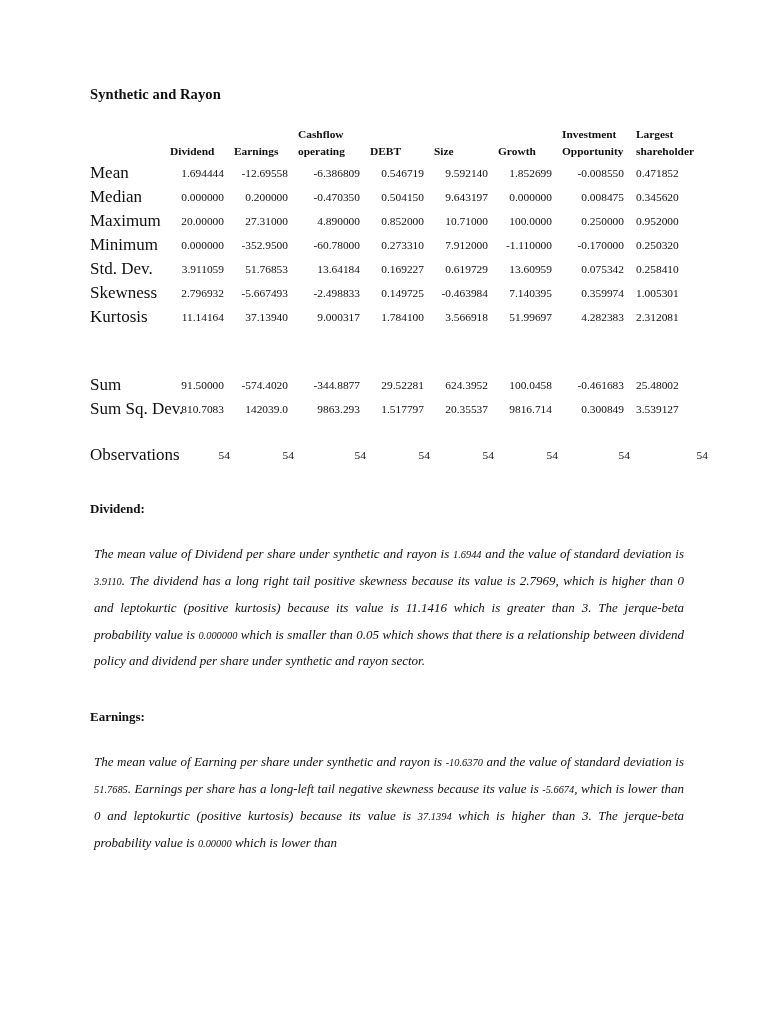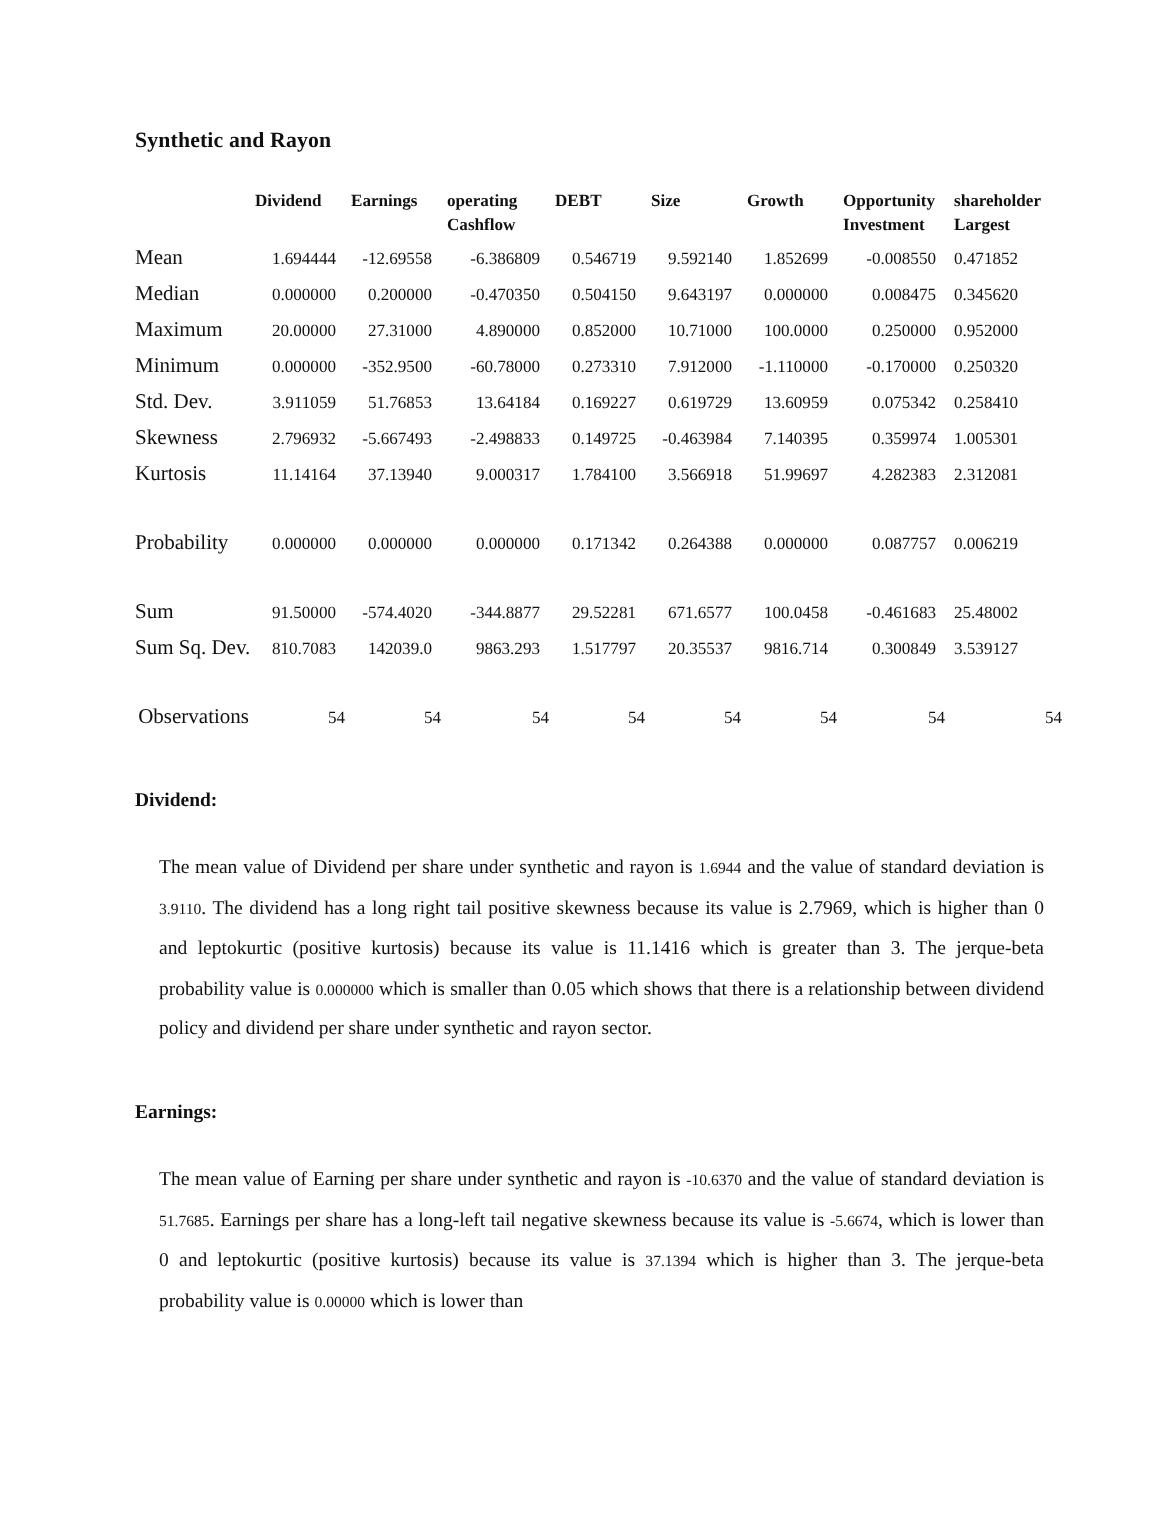--- a/index.html
+++ b/index.html
@@ -70,21 +70,21 @@
   .col-num    { width: 64px;  text-align: right; padding-right: 6px !important; }
   .col-num-w  { width: 72px;  text-align: right; padding-right: 6px !important; }
   .col-last   { width: 78px;  text-align: left;  padding-left: 6px !important; }
 
   .hdr-row .col-num, .hdr-row .col-num-w { text-align: left; padding-right: 0 !important; padding-left: 4px !important;}
   .hdr-row .col-last { text-align: left; padding-left: 6px !important; }
 
   .row-label {
     font-weight: bold;
     text-align: left;
-    font-size: 14px;
+    font-size: 17px;
   }
 
   .data-row td {
     height: 24px;
     line-height: 24px;
   }
 
   .spacer-row td {
     height: 22px;
     line-height: 22px;
@@ -102,23 +102,24 @@
   .section-heading {
     font-size: 13px;
     font-weight: bold;
     margin: 0 0 24px 0;
     line-height: 1.2;
   }
   .para {
     font-size: 13px;
     text-align: justify;
     line-height: 2.07;
-    margin: 16px;
+    margin: 4px;
     width: 590px;
     hyphens: none;
+    font-style: italic;
   }
   .num {
     font-size: 10.4px;
   }
 </style>
 </head>
 <body>
 
 <div class="page">
   <div class="content">
@@ -131,42 +132,42 @@
         <col class="col-num">
         <col class="col-num">
         <col class="col-num-w">
         <col class="col-num">
         <col class="col-num">
         <col class="col-num">
         <col class="col-num-w">
         <col class="col-last">
       </colgroup>
       <thead>
+        <tr class="hdr-row hdr-top">
+            <td class="col-label"></td>
+            <td class="col-num"></td>
+            <td class="col-num"></td>
+            <td class="col-num-w">Cashflow</td>
+            <td class="col-num"></td>
+            <td class="col-num"></td>
+            <td class="col-num"></td>
+            <td class="col-num-w">Investment</td>
+            <td class="col-last">Largest</td>
+          </tr>
         <tr class="hdr-row hdr-bottom">
             <td class="col-label"></td>
             <td class="col-num">Dividend</td>
             <td class="col-num">Earnings</td>
             <td class="col-num-w">operating</td>
             <td class="col-num">DEBT</td>
             <td class="col-num">Size</td>
             <td class="col-num">Growth</td>
             <td class="col-num-w">Opportunity</td>
             <td class="col-last">shareholder</td>
           </tr>
-        <tr class="hdr-row hdr-top">
-            <td class="col-label"></td>
-            <td class="col-num"></td>
-            <td class="col-num"></td>
-            <td class="col-num-w">Cashflow</td>
-            <td class="col-num"></td>
-            <td class="col-num"></td>
-            <td class="col-num"></td>
-            <td class="col-num-w">Investment</td>
-            <td class="col-last">Largest</td>
-          </tr>
       </thead>
       <tbody>
           <tr class="data-row">
             <td class="row-label col-label">Mean</td>
             <td class="col-num">1.694444</td>
             <td class="col-num">-12.69558</td>
             <td class="col-num-w">-6.386809</td>
             <td class="col-num">0.546719</td>
             <td class="col-num">9.592140</td>
             <td class="col-num">1.852699</td>
@@ -235,41 +236,30 @@
             <td class="col-num-w">9.000317</td>
             <td class="col-num">1.784100</td>
             <td class="col-num">3.566918</td>
             <td class="col-num">51.99697</td>
             <td class="col-num-w">4.282383</td>
             <td class="col-last">2.312081</td>
           </tr>
           <tr class="spacer-row">
             <td colspan="9">&nbsp;</td>
           </tr>
-          <tr class="data-row">
-            <td class="row-label col-label">Probability</td>
-            <td class="col-num">0.000000</td>
-            <td class="col-num">0.000000</td>
-            <td class="col-num-w">0.000000</td>
-            <td class="col-num">0.171342</td>
-            <td class="col-num">0.264388</td>
-            <td class="col-num">0.000000</td>
-            <td class="col-num-w">0.087757</td>
-            <td class="col-last">0.006219</td>
-          </tr>
           <tr class="spacer-row">
             <td colspan="9">&nbsp;</td>
           </tr>
           <tr class="data-row">
             <td class="row-label col-label">Sum</td>
             <td class="col-num">91.50000</td>
             <td class="col-num">-574.4020</td>
             <td class="col-num-w">-344.8877</td>
             <td class="col-num">29.52281</td>
-            <td class="col-num">671.6577</td>
+            <td class="col-num">624.3952</td>
             <td class="col-num">100.0458</td>
             <td class="col-num-w">-0.461683</td>
             <td class="col-last">25.48002</td>
           </tr>
           <tr class="data-row">
             <td class="row-label col-label">Sum Sq. Dev.</td>
             <td class="col-num">810.7083</td>
             <td class="col-num">142039.0</td>
             <td class="col-num-w">9863.293</td>
             <td class="col-num">1.517797</td>

